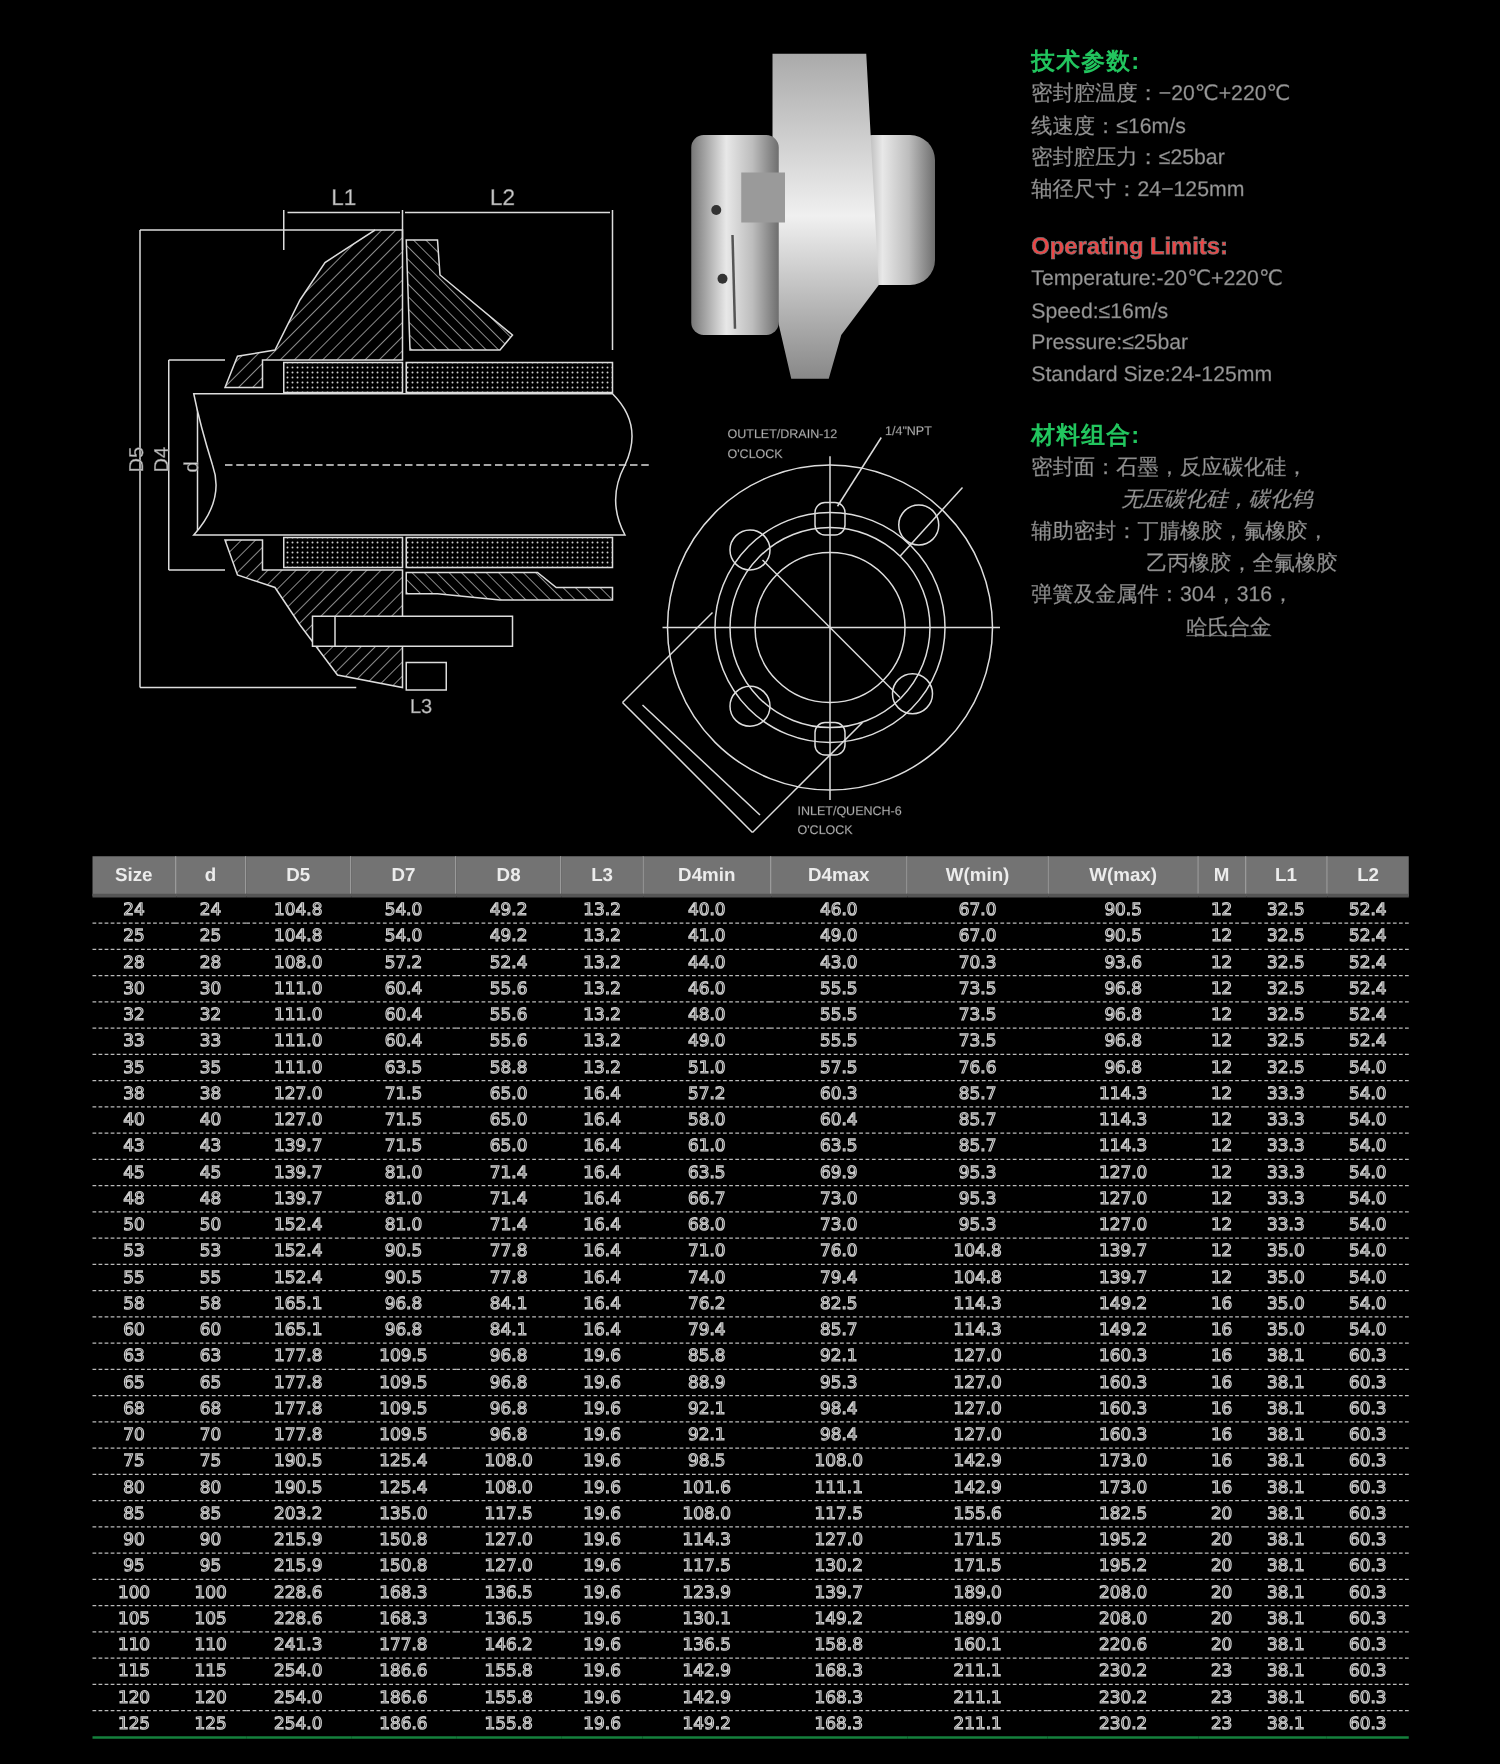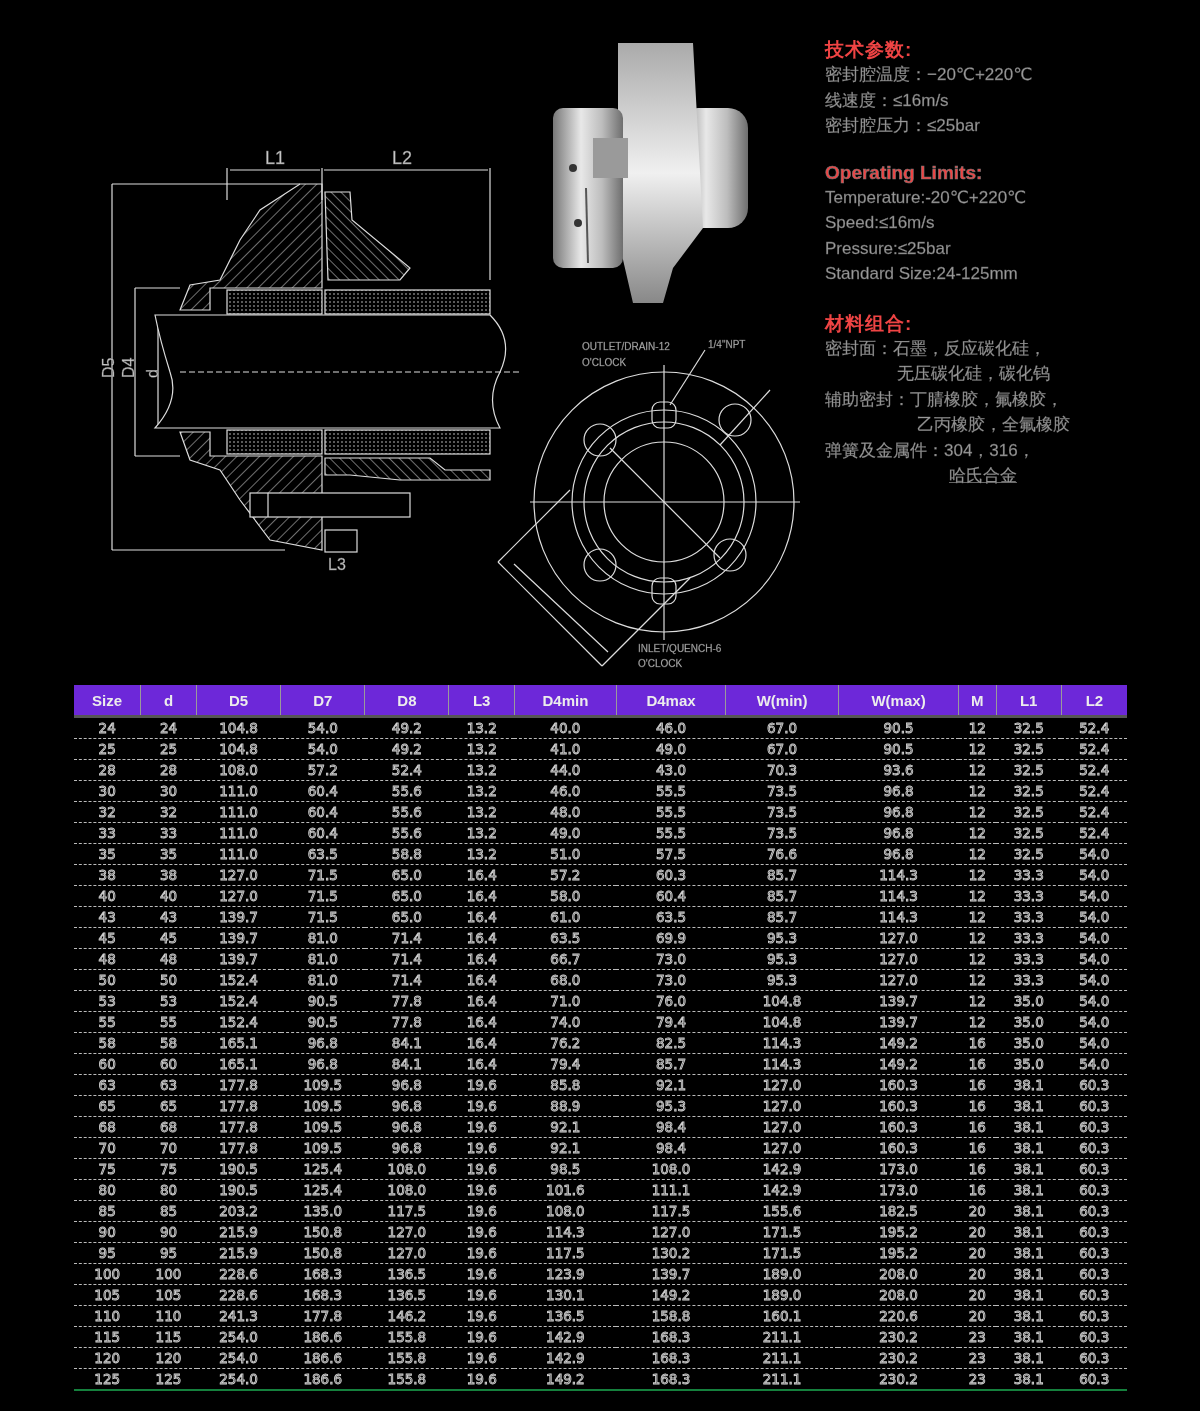--- a/index.html
+++ b/index.html
@@ -2,30 +2,30 @@
 <html><head>
 <meta charset="utf-8">
 <style>
   html, body { margin: 0; padding: 0; background: #000; }
   body { width: 1200px; height: 1411px; position: relative; overflow: hidden; font-family: "Liberation Sans", "DejaVu Sans", sans-serif; color: #bdbdbd; }
   .drawing-left { position: absolute; left: 100px; top: 140px; width: 420px; height: 440px; }
   .photo { position: absolute; left: 548px; top: 38px; width: 200px; height: 270px; }
   .drawing-front { position: absolute; left: 490px; top: 320px; width: 320px; height: 360px; }
   .specs { position: absolute; left: 825px; top: 38px; width: 370px; }
   .spec-block { margin-bottom: 14px; }
-  .heading-cn { color: #ef4444; font-weight: bold; font-size: 19px; line-height: 24px; letter-spacing: 1px; }
+  .heading-cn { color: #22c55e; font-weight: bold; font-size: 19px; line-height: 24px; letter-spacing: 1px; }
   .heading-en { color: #ef4444; font-weight: bold; font-size: 19px; line-height: 24px; -webkit-text-stroke: 0.6px #777; }
   .spec-line { font-size: 17px; line-height: 25.5px; color: #9a9a9a; white-space: pre; -webkit-text-stroke: 0.3px #666; }
-  .spec-line.indent1 { padding-left: 72px; }
+  .spec-line.indent1 { padding-left: 72px; font-style: italic; }
   .spec-line.indent2 { padding-left: 92px; }
   .spec-line.indent3 { padding-left: 124px; text-decoration: underline; }
   .spec-line.indent-en1 { padding-left: 130px; }
   .spec-line.indent-en2 { padding-left: 184px; }
   table.size-table { position: absolute; left: 74px; top: 685px; width: 1053px; border-collapse: collapse; }
-  table.size-table th { background: #6d28d9; color: #ececec; font-weight: bold; font-size: 15px; height: 30px; border-right: 1px solid #9a9a9a; border-bottom: 3px solid #555; padding: 0; }
+  table.size-table th { background: #737373; color: #ececec; font-weight: bold; font-size: 15px; height: 30px; border-right: 1px solid #9a9a9a; border-bottom: 3px solid #555; padding: 0; }
   table.size-table th:last-child { border-right: none; }
   table.size-table td { color: #111; font-family: "DejaVu Sans", sans-serif; font-size: 13.5px; text-align: center; height: 20px; padding: 0; -webkit-text-stroke: 0.9px #cfcfcf; border-bottom: 1px dashed #bbb; }
   table.size-table tr:last-child td { border-bottom: 2px solid #15803d; }
 </style>
 </head>
 <body>
 
 <svg class="drawing-left" viewBox="0 0 420 440" fill="none" stroke="#ddd" stroke-width="1.2">
   <defs>
     <pattern id="hatch" patternUnits="userSpaceOnUse" width="8" height="8" patternTransform="rotate(45)">
@@ -125,20 +125,21 @@
   <line x1="112" y1="346" x2="200" y2="258"></line>
   <line x1="230" y1="125" x2="280" y2="70"></line>
 </svg>
 
 <div class="specs">
   <div class="spec-block">
     <div class="heading-cn">技术参数:</div>
     <div class="spec-line">密封腔温度：−20℃+220℃</div>
     <div class="spec-line">线速度：≤16m/s</div>
     <div class="spec-line">密封腔压力：≤25bar</div>
+    <div class="spec-line">轴径尺寸：24−125mm</div>
   </div>
   <div class="spec-block" style="margin-top:22px">
     <div class="heading-en">Operating Limits:</div>
     <div class="spec-line">Temperature:-20℃+220℃</div>
     <div class="spec-line">Speed:≤16m/s</div>
     <div class="spec-line">Pressure:≤25bar</div>
     <div class="spec-line">Standard Size:24-125mm</div>
   </div>
   <div class="spec-block" style="margin-top:25px">
     <div class="heading-cn">材料组合:</div>

